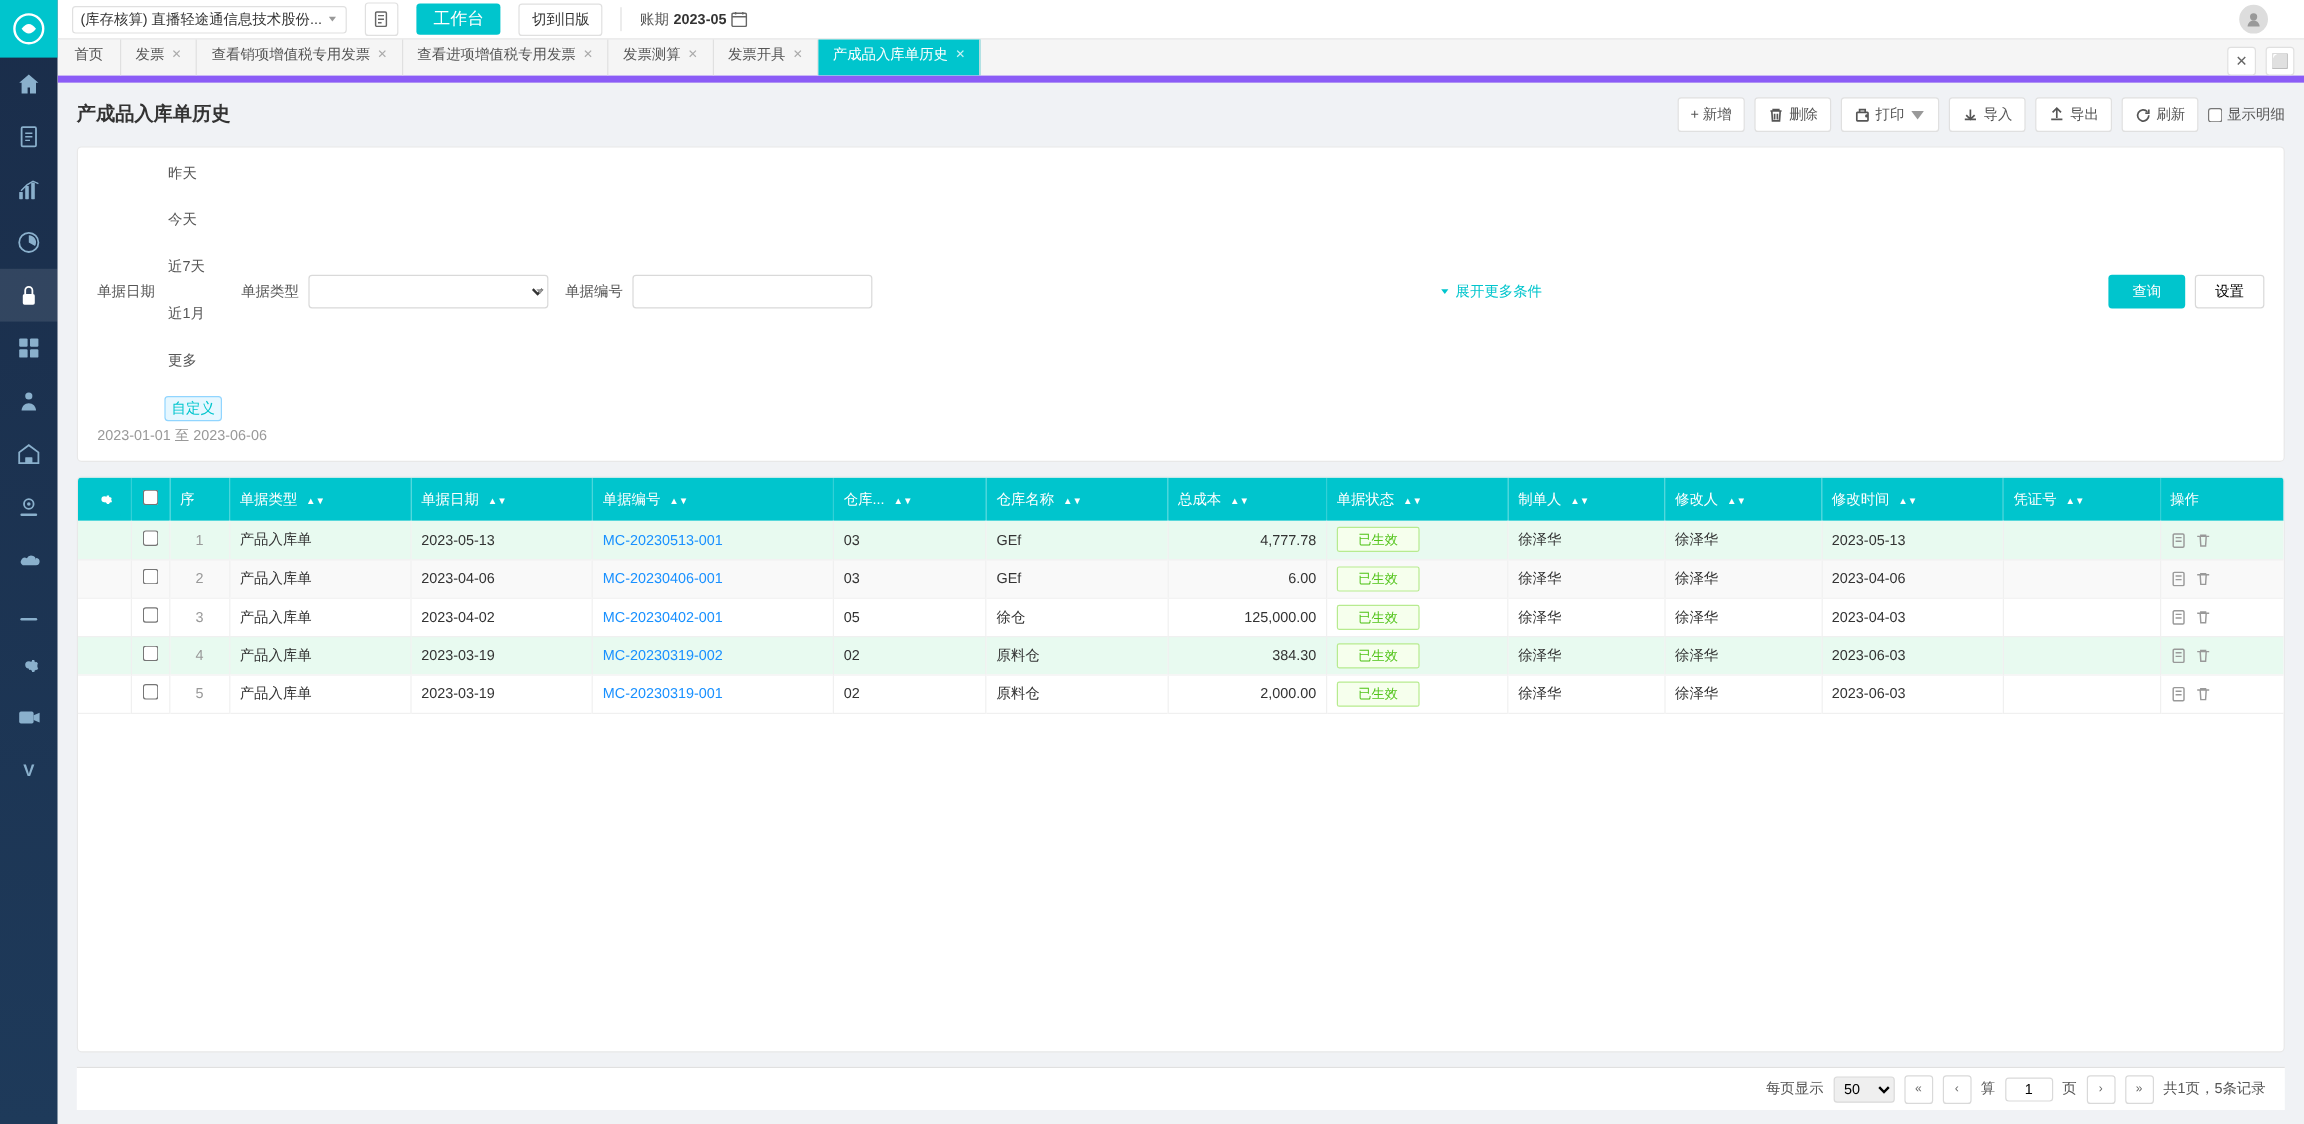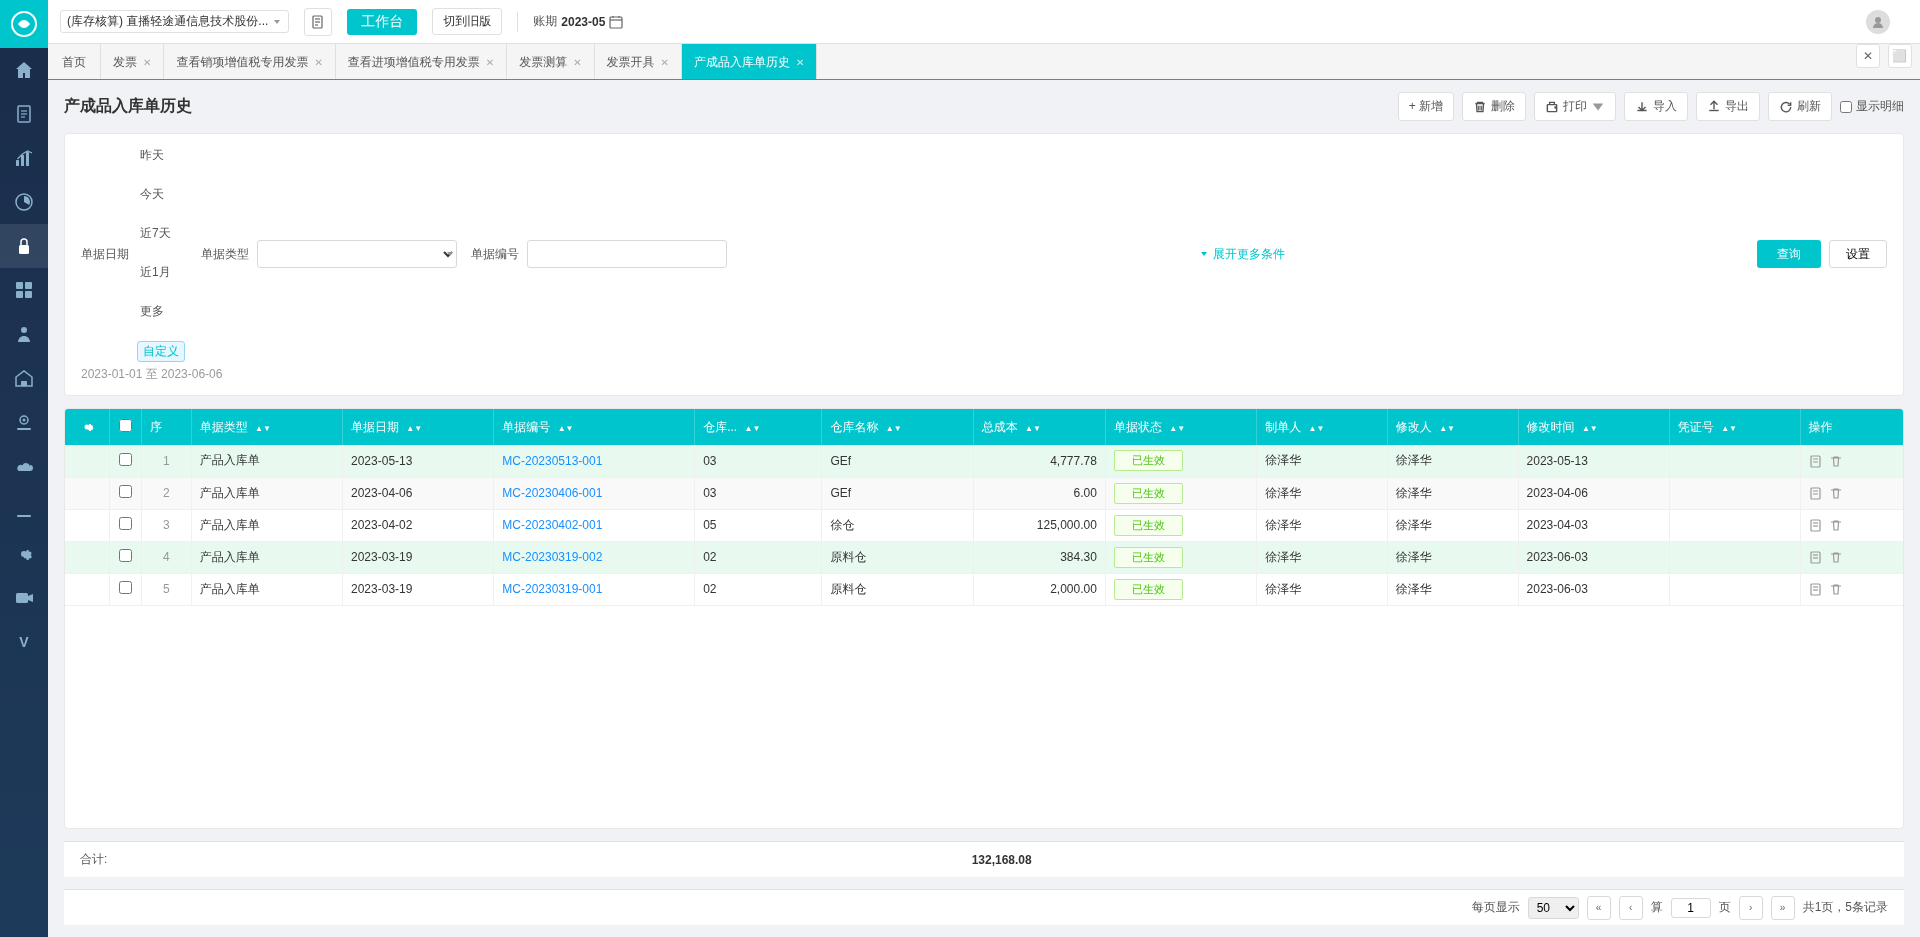--- a/index.html
+++ b/index.html
@@ -14,30 +14,30 @@
     .sidebar-logo svg { width: 28px; height: 28px; }
     .sidebar-item { width: 48px; height: 44px; display: flex; align-items: center; justify-content: center; color: #8ab0cc; cursor: pointer; position: relative; }
     .sidebar-item:hover, .sidebar-item.active { color: #fff; }
     .sidebar-item.active { background: rgba(255,255,255,0.1); }
     .sidebar-item svg { width: 20px; height: 20px; }
 
     
     .main { flex: 1; display: flex; flex-direction: column; overflow: hidden; }
 
     
-    .topbar { height: 44px; background: #fff; border-bottom: 1px solid #e0e0e0; display: flex; align-items: center; padding: 0 12px; gap: 15px; flex-shrink: 0; }
+    .topbar { height: 33px; background: #fff; border-bottom: 1px solid #e0e0e0; display: flex; align-items: center; padding: 0 12px; gap: 15px; flex-shrink: 0; }
     .topbar-title-dropdown { display: flex; align-items: center; gap: 4px; cursor: pointer; border: 1px solid #e0e0e0; border-radius: 3px; padding: 2px 6px; }
     .topbar-icon-btn { width: 28px; height: 28px; border: 1px solid #e0e0e0; border-radius: 3px; display: flex; align-items: center; justify-content: center; cursor: pointer; color: #666; }
     .btn-primary { background: #00c5cd; color: #fff; border: none; border-radius: 3px; padding: 4px 14px; cursor: pointer; font-size: 14px; white-space: nowrap; }
     .btn-outline { background: #fff; color: #333; border: 1px solid #e0e0e0; border-radius: 3px; padding: 4px 10px; cursor: pointer; font-size: 12px; white-space: nowrap; }
     .topbar-period { display: flex; align-items: center; gap: 4px; color: #555; font-size: 12px; }
     .topbar-right { margin-left: auto; display: flex; align-items: center; gap: 12px; color: #555; font-size: 11px; flex-direction: column; }
 
     
-    .tabbar { height: 36px; background: #f5f5f5; border-bottom: 1px solid #8b5cf6; display: flex; align-items: flex-start; padding: 0; flex-shrink: 0; overflow: hidden; }
+    .tabbar { height: 36px; background: #f5f5f5; border-bottom: 6px solid #8b5cf6; display: flex; align-items: flex-end; padding: 0; flex-shrink: 0; overflow: hidden; }
     .tab { height: 36px; display: flex; align-items: center; padding: 0 12px; gap: 6px; cursor: pointer; font-size: 12px; color: #555; border-right: 1px solid #e0e0e0; white-space: nowrap; }
     .tab.active { background: #00c5cd; color: #fff; }
     .tab-close { color: #aaa; font-size: 10px; cursor: pointer; }
     .tab.active .tab-close { color: rgba(255,255,255,0.8); }
     .tab-home { padding: 0 14px; border-right: 1px solid #e0e0e0; }
     .tabbar-right { margin-left: auto; display: flex; align-items: center; padding: 0 8px; gap: 8px; }
     .tabbar-btn { width: 24px; height: 24px; display: flex; align-items: center; justify-content: center; cursor: pointer; color: #666; border: 1px solid #e0e0e0; border-radius: 3px; background: #fff; }
 
     
     .page { flex: 1; background: #f0f2f5; padding: 12px 16px; overflow: auto; display: flex; flex-direction: column; gap: 12px; }
@@ -608,24 +608,20 @@
                         <path d="M2 4h10M5 4V3h4v1M4.5 4l.5 8h4l.5-8"></path>
                       </svg>
         </span>
       </div>
     </td>
   </tr>
             </tbody>
         </table>
       </div>
 
-      <div class="footer-bar">
-        <span class="footer-total-label">合计:</span>
-        <span class="footer-total-value">132,168.08</span>
-      </div>
 
       <div class="pagination-bar">
         <span>每页显示</span>
         <select class="page-size-select">
           <option>20</option>
           <option selected="">50</option>
           <option>100</option>
         </select>
         <div class="page-nav-btn">«</div>
         <div class="page-nav-btn">‹</div>

